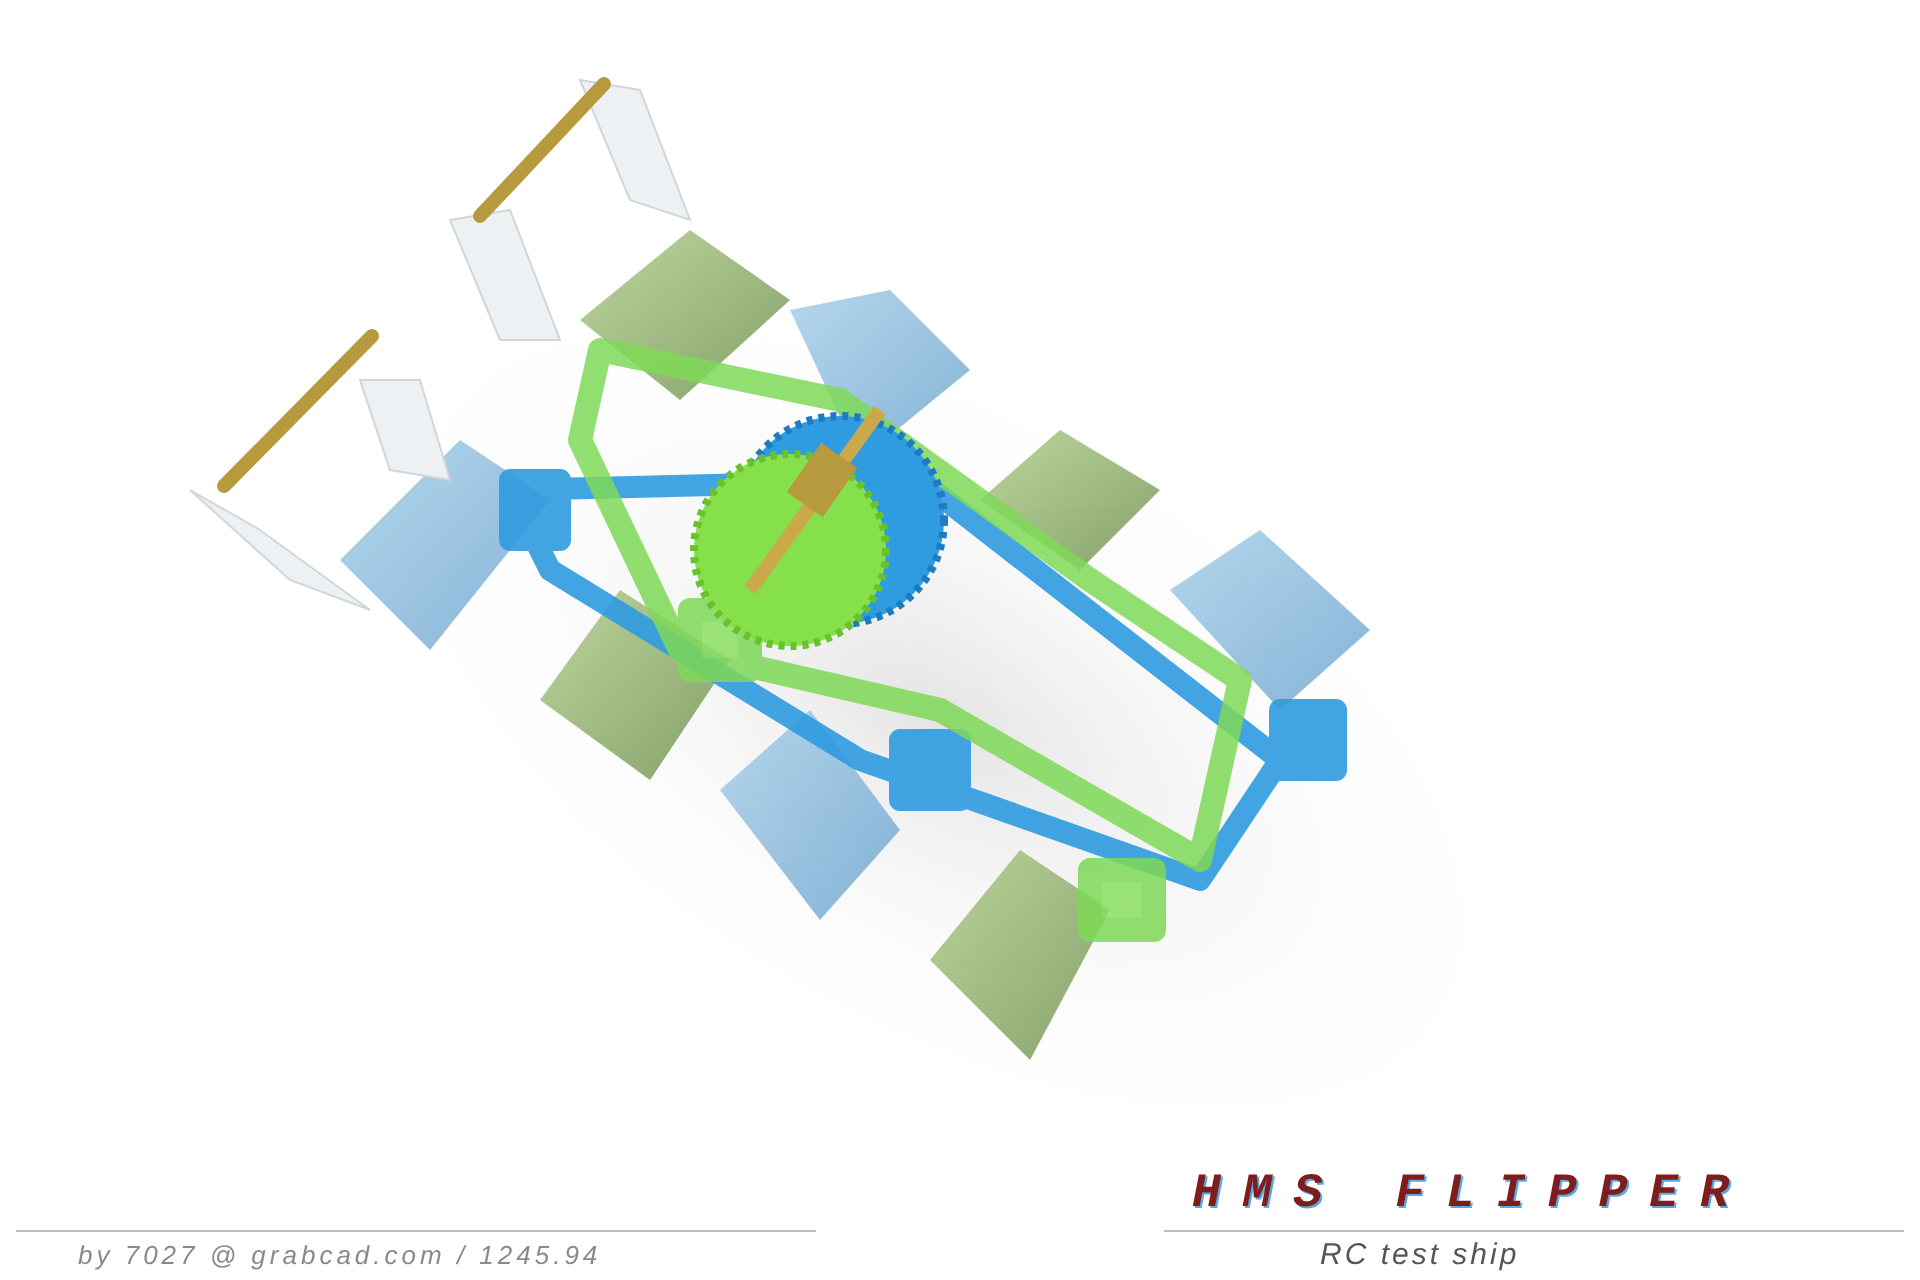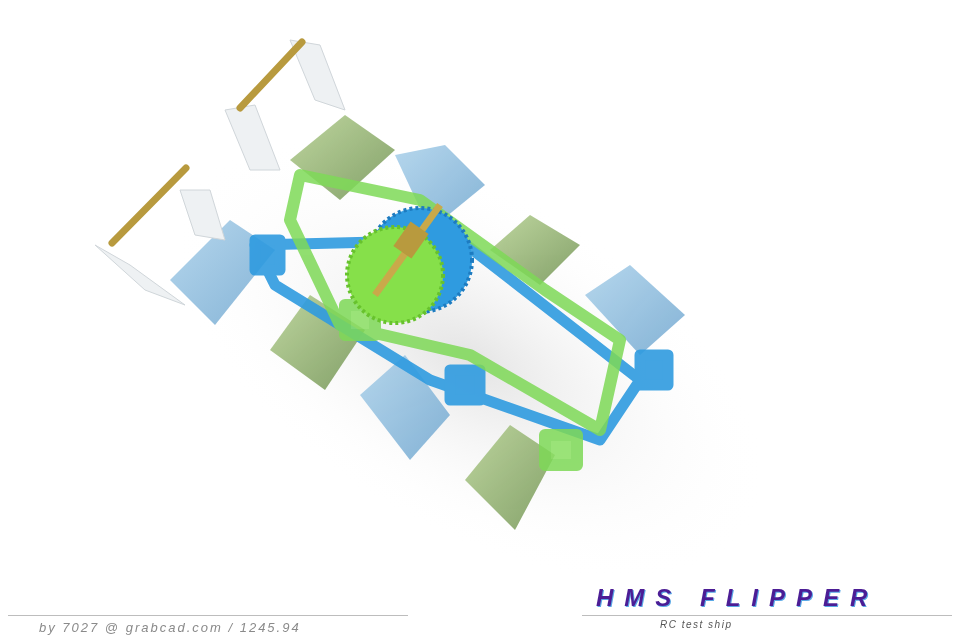--- a/index.html
+++ b/index.html
@@ -1,30 +1,30 @@
 <!DOCTYPE html>
 <html><head>
   <meta charset="utf-8">
   <style>
     html, body { margin: 0; padding: 0; }
     body { width: 960px; height: 640px; background: #ffffff; position: relative; overflow: hidden; font-family: "DejaVu Sans", sans-serif; }
     .scene { position: absolute; left: 0; top: 0; width: 960px; height: 640px; }
     .caption-title {
       position: absolute; left: 596px; top: 584px;
-      font-family: Liberation Sans, sans-serif; font-style: italic; font-weight: bold;
-      font-size: 24px; letter-spacing: 11px; color: #4c1d95;
+      font-family: Liberation Mono, monospace; font-style: italic; font-weight: bold;
+      font-size: 24px; letter-spacing: 11px; color: #7f1d1d;
       text-shadow: 1px 1px 0 #5aa9e6;
     }
     .rule { position: absolute; height: 1px; background: #bdbdbd; }
     .rule-right { left: 582px; top: 615px; width: 370px; }
     .rule-left { left: 8px; top: 615px; width: 400px; }
     .caption-sub {
       position: absolute; left: 660px; top: 619px;
       font-family: "Liberation Sans", sans-serif; font-style: italic;
-      font-size: 10px; letter-spacing: 1.5px; color: #555;
+      font-size: 15px; letter-spacing: 1.5px; color: #555;
     }
     .credit {
       position: absolute; left: 39px; top: 620px;
       font-family: "Liberation Sans", sans-serif; font-style: italic;
       font-size: 13px; letter-spacing: 2px; color: #8a8a8a;
     }
   </style>
 </head>
 <body>
 

